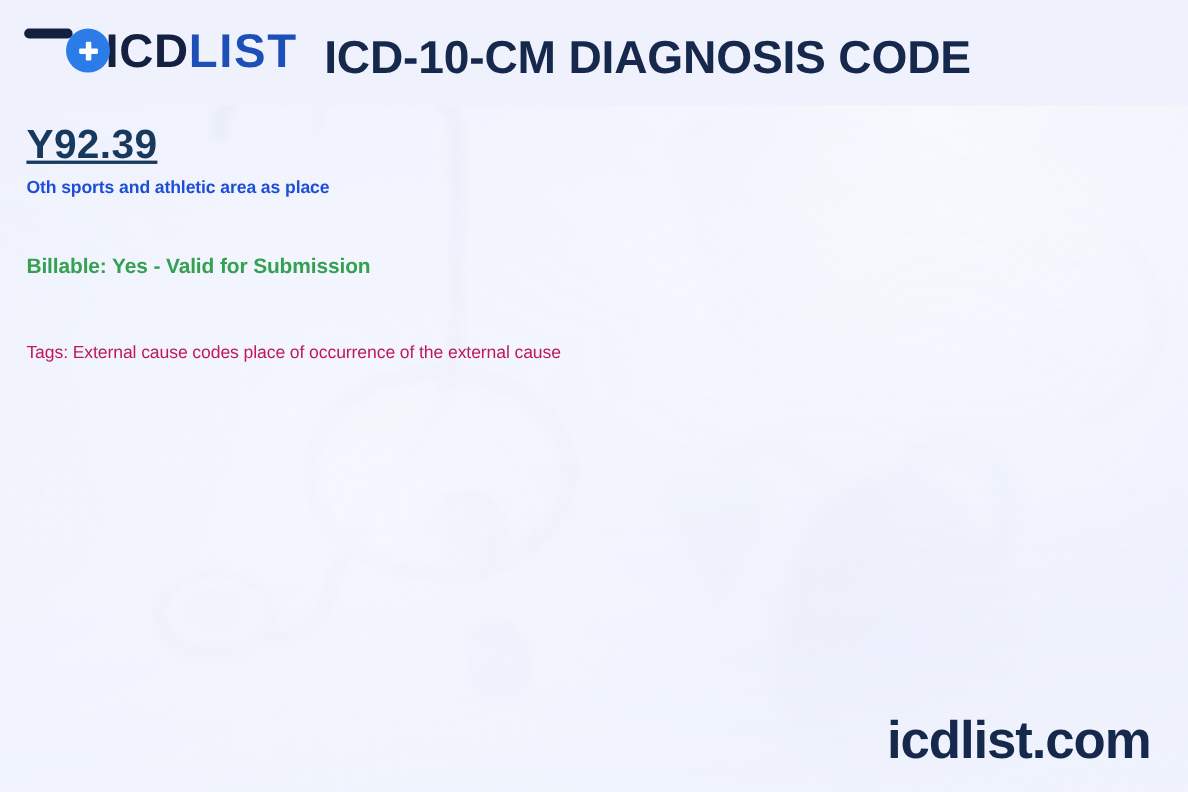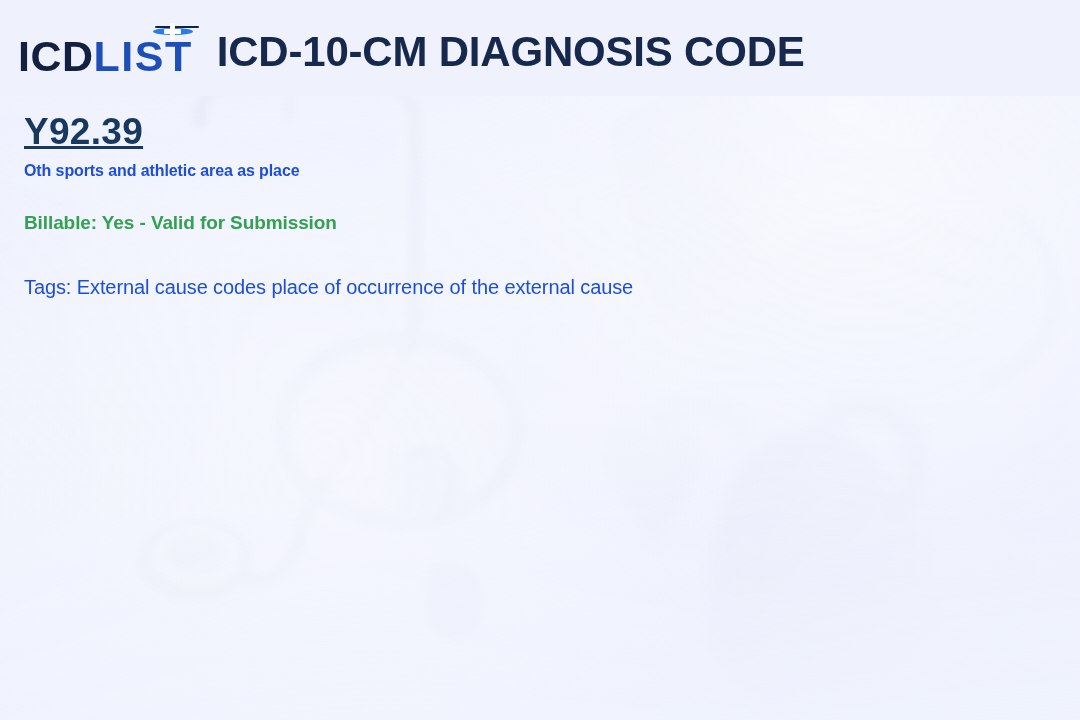--- a/index.html
+++ b/index.html
@@ -61,23 +61,22 @@
     position: absolute;
     left: 22px;
     top: 26px;
     display: flex;
     align-items: center;
     height: 52px;
     z-index: 6;
   }
   .logo {
     display: flex;
-    align-items: flex-end;
+    align-items: flex-start;
     height: 52px;
-    flex-direction: column;
   }
   .logo-dash {
     width: 44px;
     height: 9px;
     border-radius: 5px;
     background: #14203f;
     margin-right: -6px;
   }
   .logo-plus {
     position: relative;
@@ -140,31 +139,31 @@
     text-decoration: underline;
   }
   .desc {
     margin-top: 8px;
     font-size: 16px;
     font-weight: bold;
     color: #1d4ed8;
     letter-spacing: -.1px;
   }
   .billable {
-    margin-top: 32px;
+    margin-top: 52px;
     font-size: 19px;
     font-weight: bold;
     color: #34a152;
     letter-spacing: -.1px;
   }
   .tags {
-    margin-top: 42px;
-    font-size: 20px;
+    margin-top: 58px;
+    font-size: 16px;
     font-weight: normal;
-    color: #1d4ed8;
+    color: #be185d;
     letter-spacing: -.1px;
   }
   .url {
     margin-top: 62px;
     font-size: 15px;
     color: #1c3557;
     letter-spacing: .1px;
   }
 
   
@@ -273,14 +272,15 @@
     <div class="header-title">ICD-10-CM DIAGNOSIS CODE</div>
   </div>
 
   <div class="content">
     <div class="code">Y92.39</div>
     <div class="desc">Oth sports and athletic area as place</div>
     <div class="billable">Billable: Yes - Valid for Submission</div>
     <div class="tags">Tags: External cause codes place of occurrence of the external cause</div>
   </div>
 
+  <div class="brand">icdlist.com</div>
 
 </div>
 
 </body></html>

